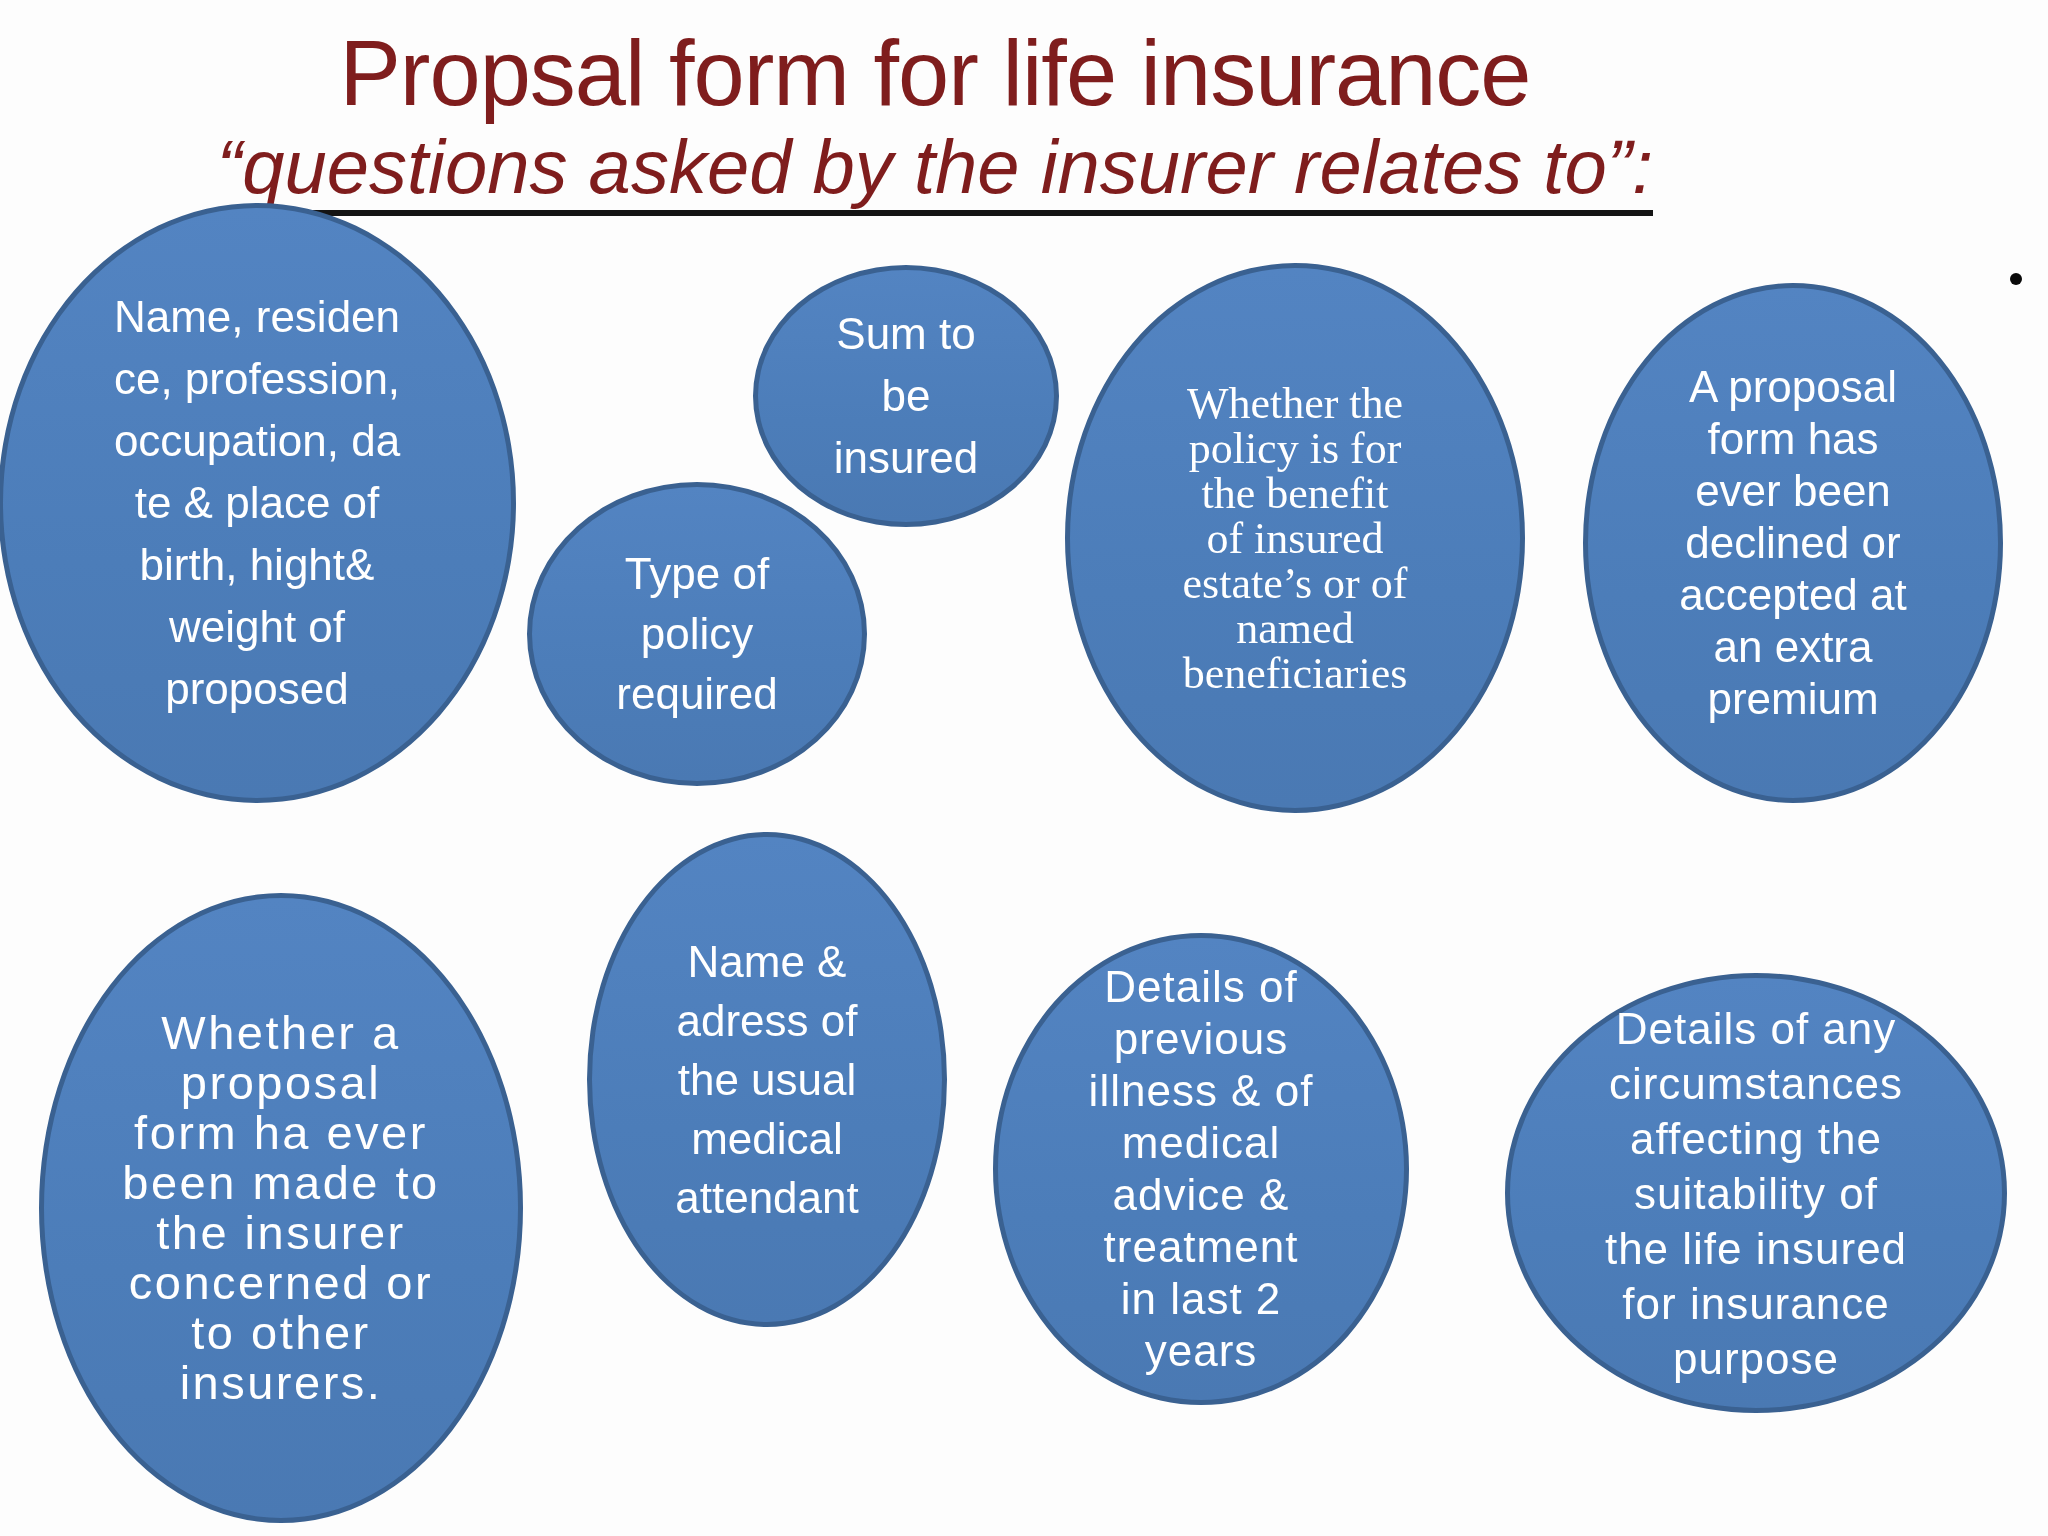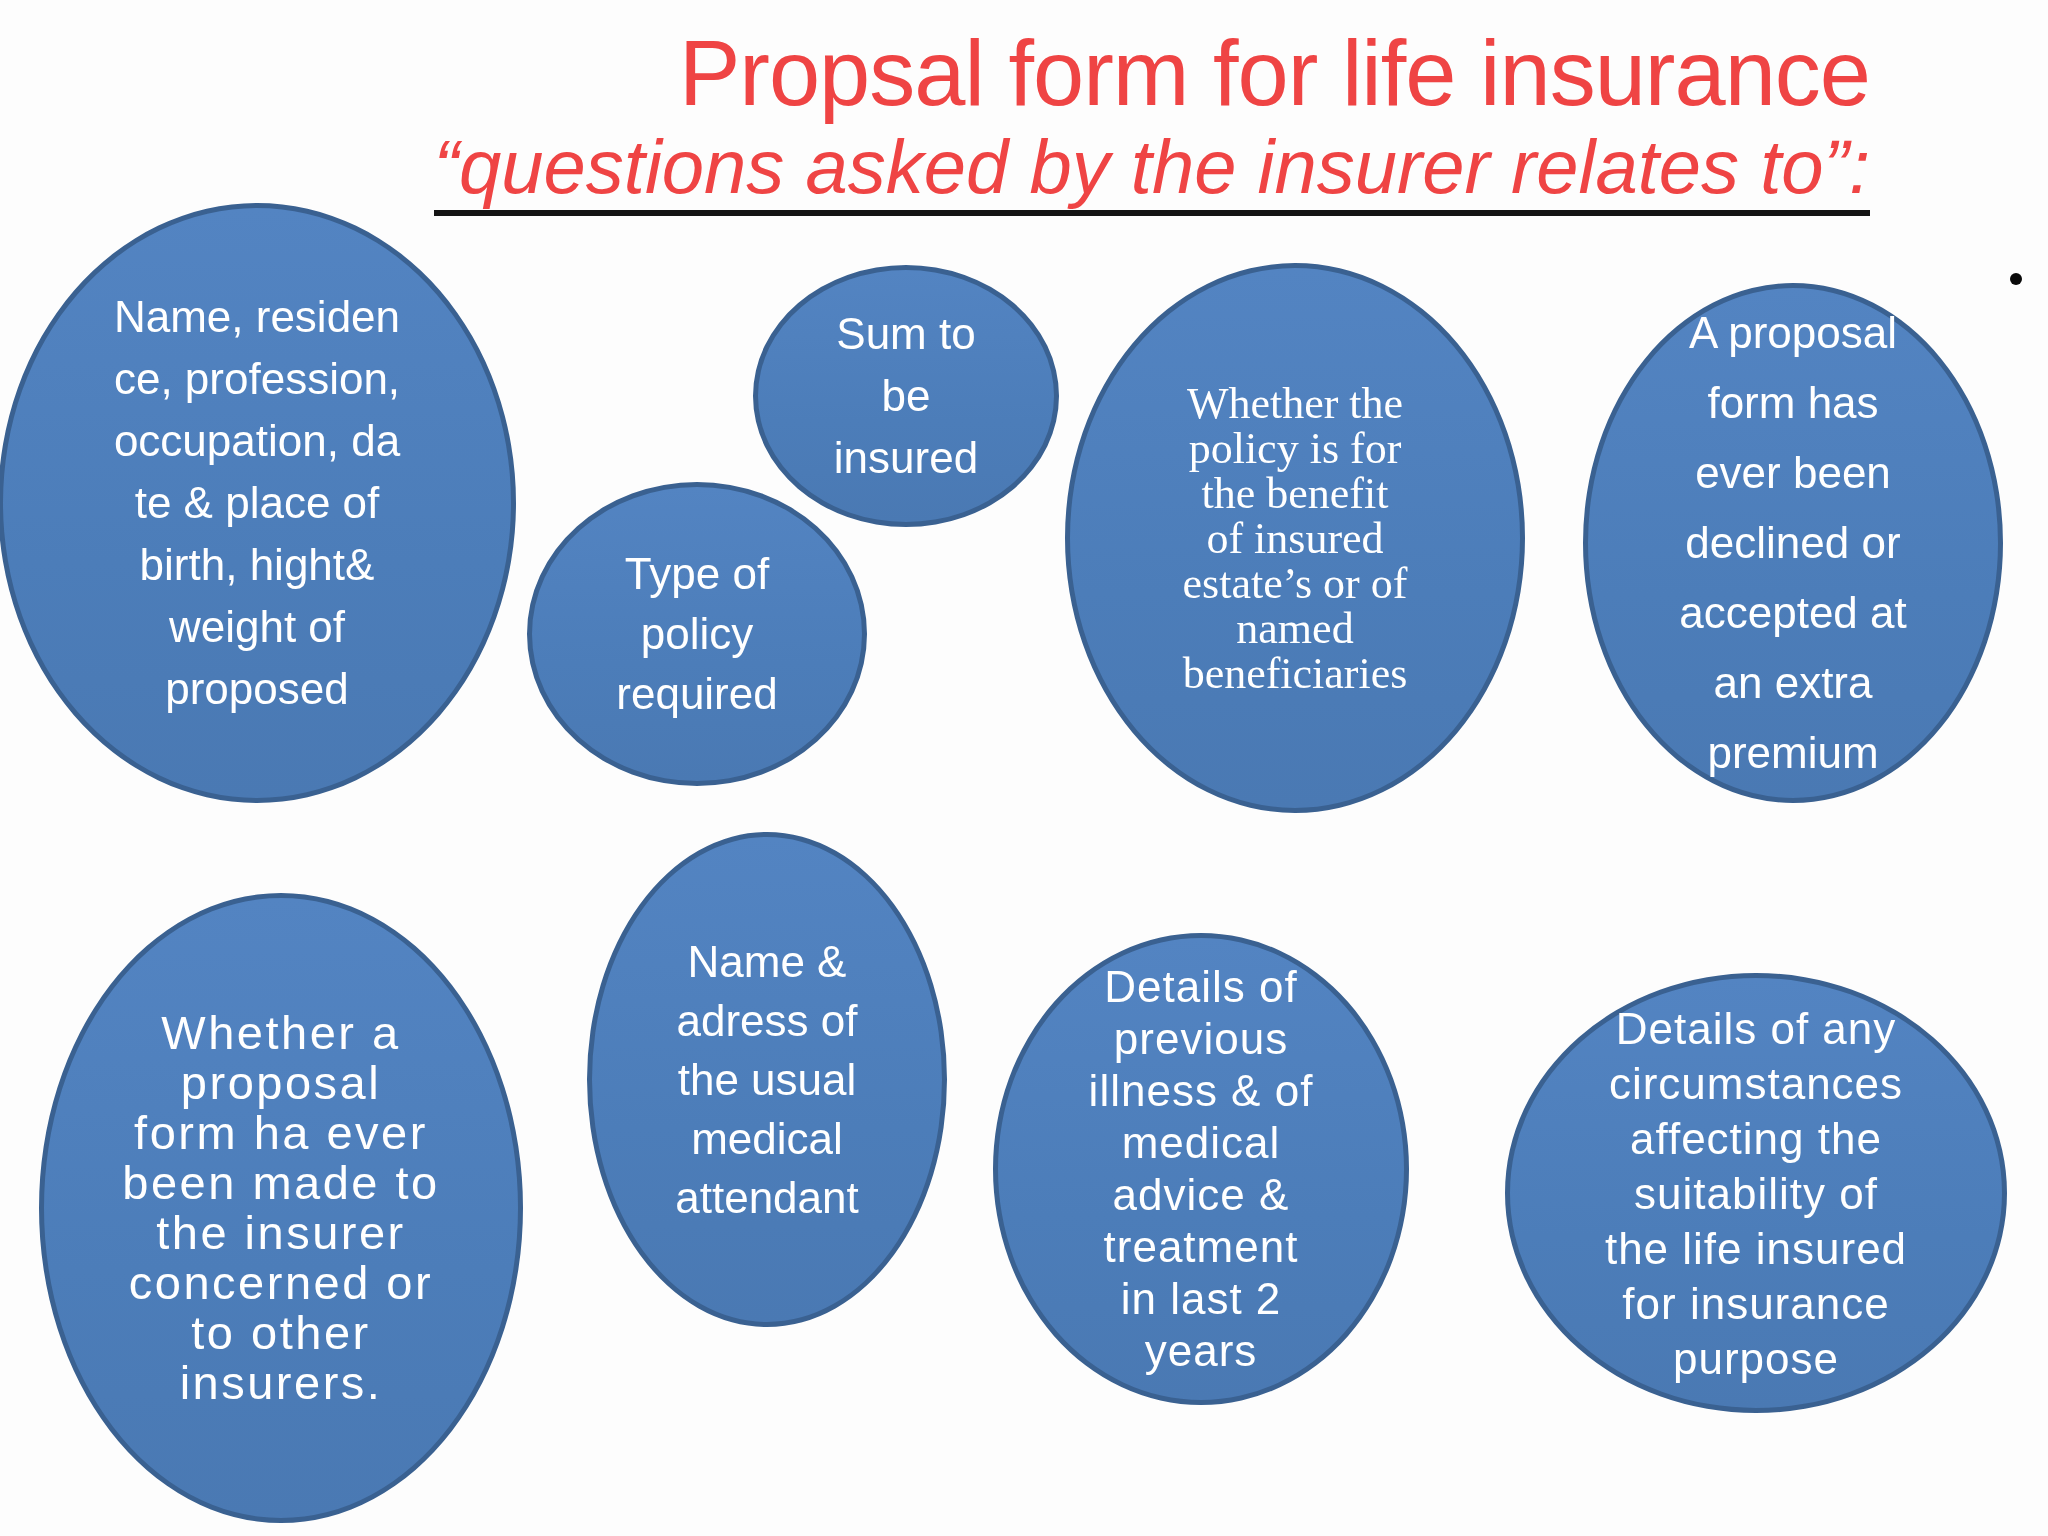--- a/index.html
+++ b/index.html
@@ -15,22 +15,22 @@
     position: relative;
     width: 2048px;
     height: 1536px;
     background: #fdfdfd;
   }
   .title-block {
     position: absolute;
     left: 0;
     top: 24px;
     width: 1870px;
-    text-align: right;
-    color: #ef4444;
+    text-align: center;
+    color: #7f1d1d;
   }
   .title-line {
     font-size: 92px;
     line-height: 98px;
     font-weight: 400;
     letter-spacing: -1px;
     white-space: nowrap;
   }
   .subtitle-line {
     margin-top: 2px;
@@ -63,21 +63,21 @@
   
   .b1 { left: -2px;   top: 203px; width: 518px; height: 600px; }
   .b1 .bubble-text { line-height: 62px; }
   .b2 { left: 527px;  top: 482px; width: 340px; height: 304px; }
   .b2 .bubble-text { line-height: 60px; }
   .b3 { left: 753px;  top: 265px; width: 306px; height: 262px; }
   .b3 .bubble-text { line-height: 62px; }
   .b4 { left: 1065px; top: 263px; width: 460px; height: 550px; }
   .b4 .bubble-text { line-height: 45px; font-family: Liberation Serif, serif; }
   .b5 { left: 1583px; top: 283px; width: 420px; height: 520px; }
-  .b5 .bubble-text { line-height: 70px; }
+  .b5 .bubble-text { line-height: 52px; }
   .b6 { left: 39px;   top: 893px; width: 484px; height: 630px; }
   .b6 .bubble-text { line-height: 50px; letter-spacing: 2.5px; font-size: 47px; }
   .b7 { left: 587px;  top: 832px; width: 360px; height: 495px; }
   .b7 .bubble-text { line-height: 59px; }
   .b8 { left: 993px;  top: 933px; width: 416px; height: 472px; }
   .b8 .bubble-text { line-height: 52px; letter-spacing: 1px; }
   .b9 { left: 1505px; top: 973px; width: 502px; height: 440px; }
   .b9 .bubble-text { line-height: 55px; letter-spacing: 1px; }
   .stray-bullet {
     position: absolute;

